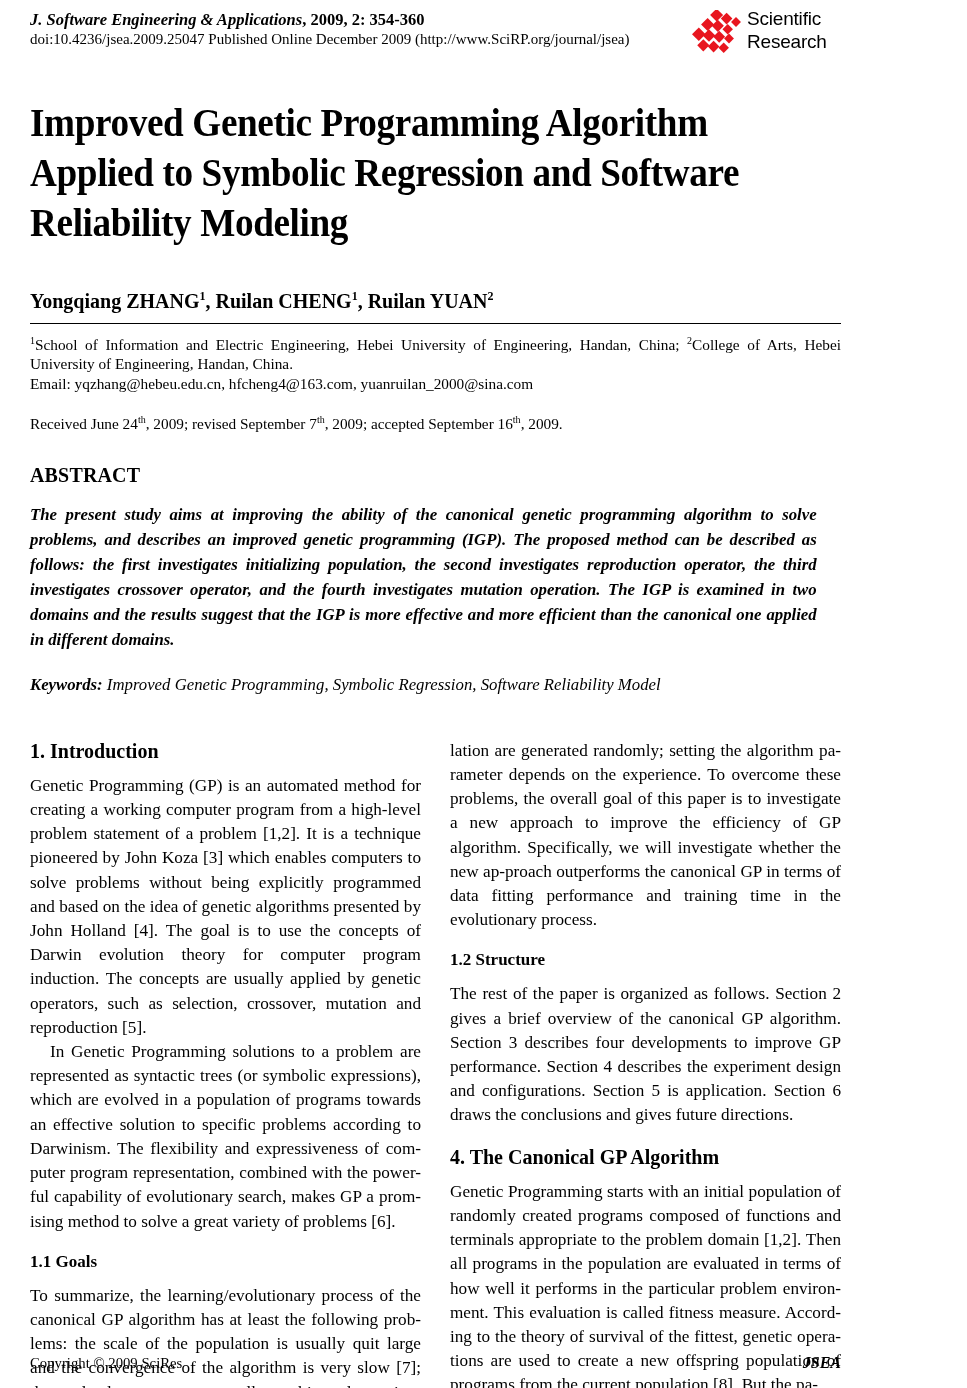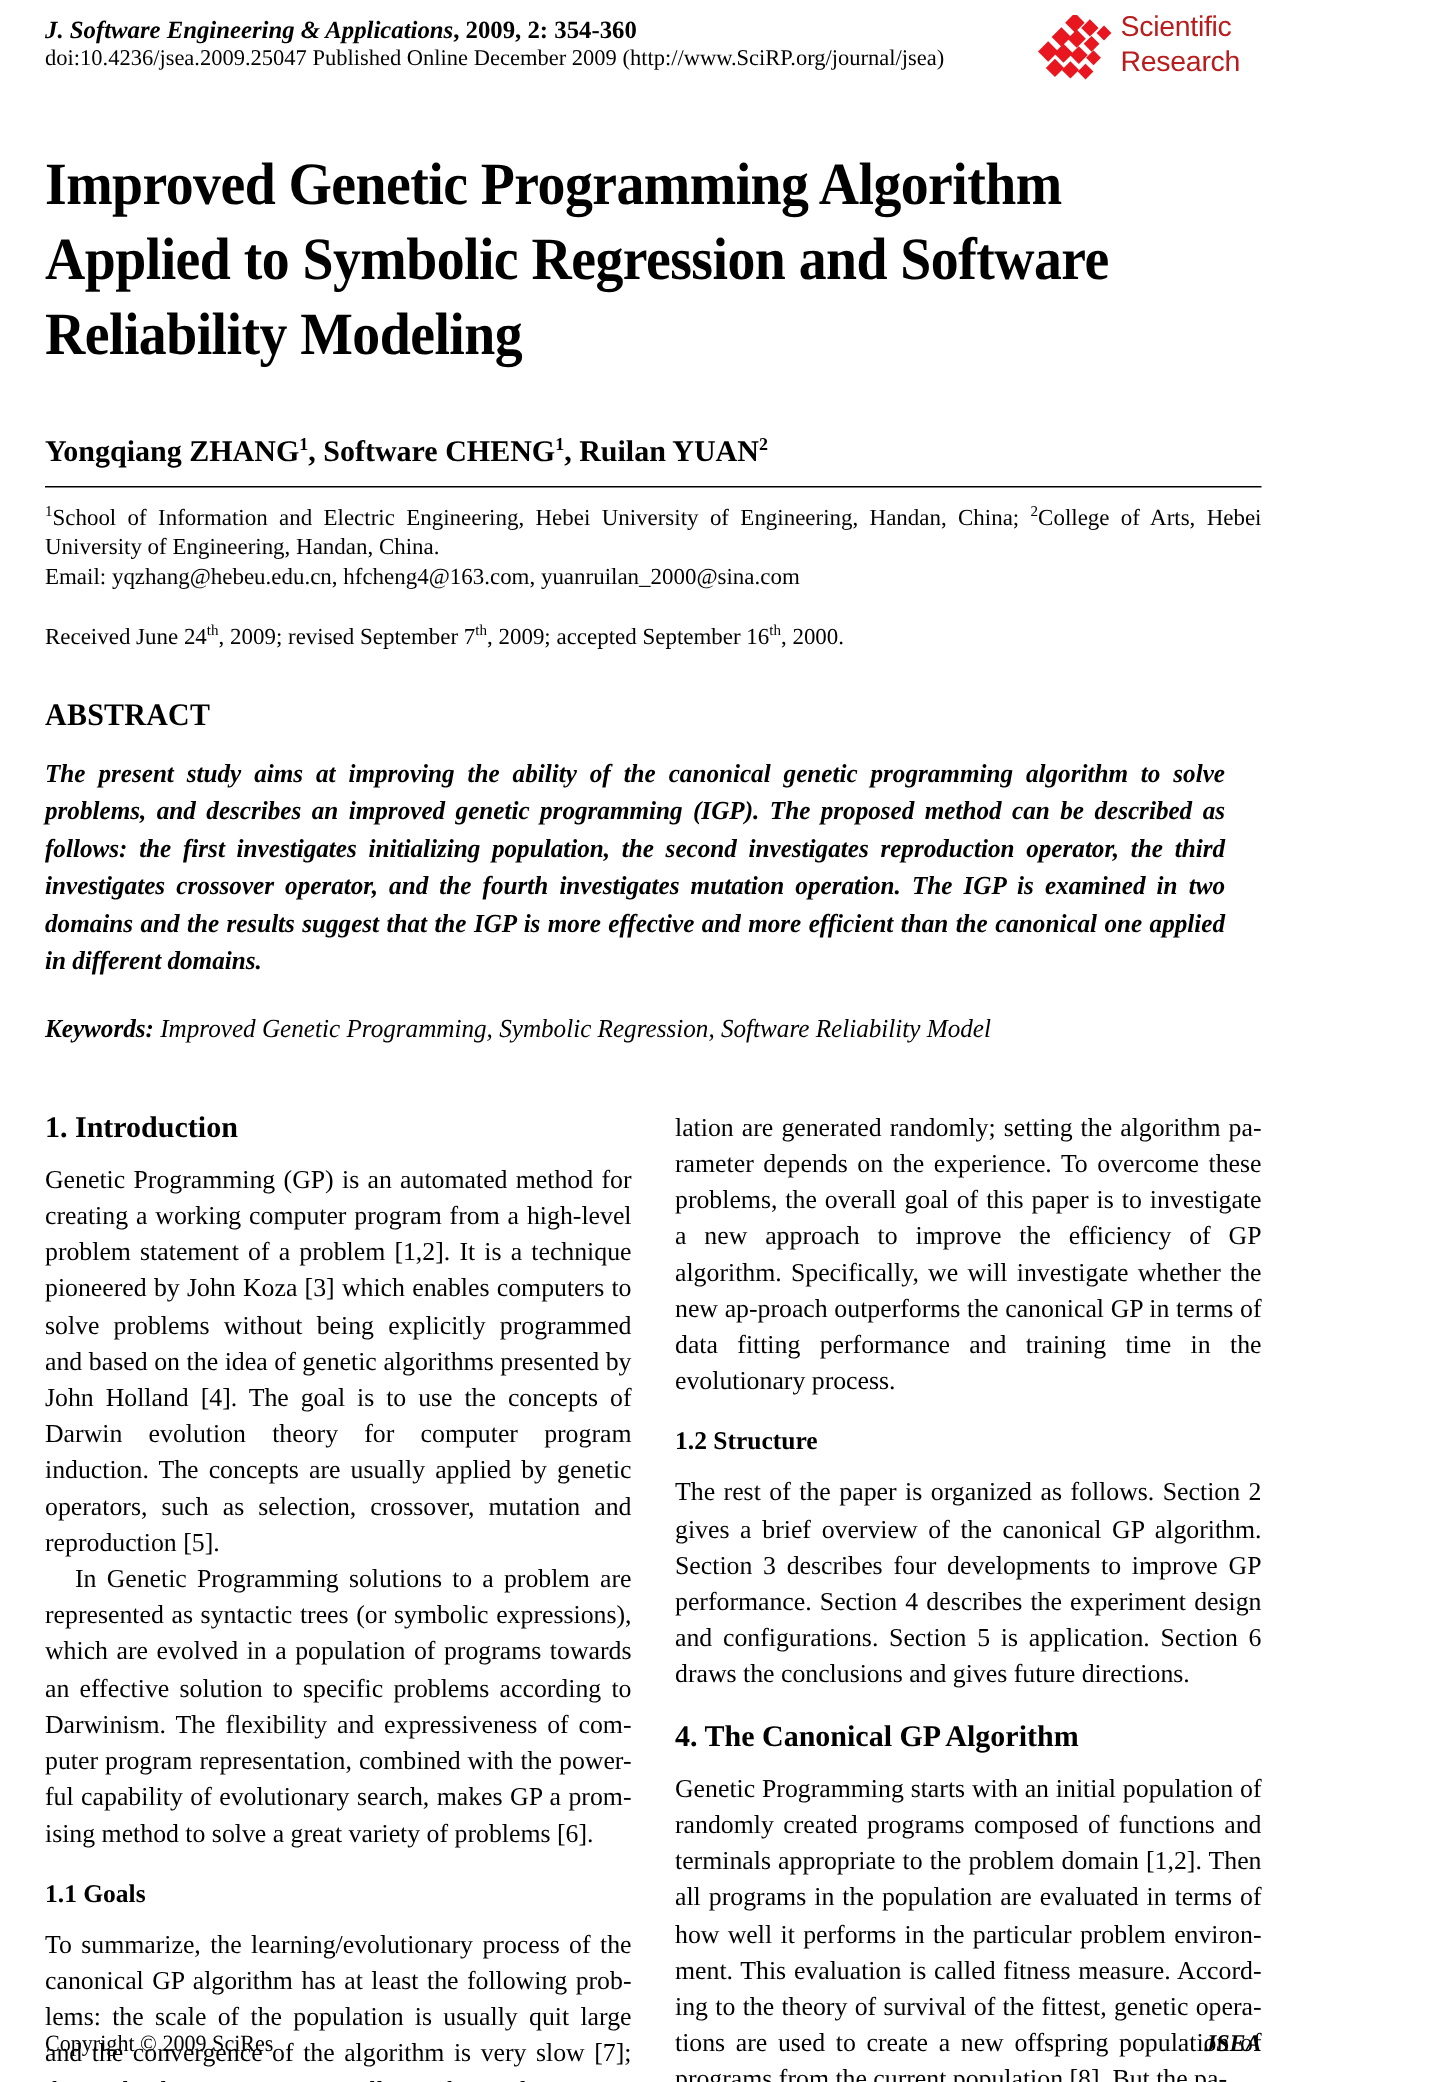--- a/index.html
+++ b/index.html
@@ -64,21 +64,21 @@
     width: 52px;
     height: 50px;
   }
   .logo-words {
     position: absolute;
     left: 56px;
     top: -1px;
     font-family: "Liberation Sans", "DejaVu Sans", sans-serif;
     font-size: 19px;
     line-height: 23px;
-    color: #b91c1c;
+    color: #000000;
     letter-spacing: -0.2px;
   }
 
   
   .title-block {
     margin-top: 34px;
   }
   .paper-title {
     font-family: "Liberation Serif", "DejaVu Serif", serif;
     font-weight: bold;
@@ -245,32 +245,32 @@
     </div>
   </div>
 
   <div class="title-block">
     <h1 class="paper-title">Improved Genetic Programming Algorithm
 Applied to Symbolic Regression and Software
 Reliability Modeling</h1>
   </div>
 
   <div class="authors">
-    <span>Yongqiang ZHANG</span><sup>1</sup><span>, </span><span>Software CHENG</span><sup>1</sup><span>, </span><span>Ruilan YUAN</span><sup>2</sup>
+    <span>Yongqiang ZHANG</span><sup>1</sup><span>, </span><span>Ruilan CHENG</span><sup>1</sup><span>, </span><span>Ruilan YUAN</span><sup>2</sup>
   </div>
 
   <hr class="rule">
 
   <div class="affil">
     <sup>1</sup><span>School of Information and Electric Engineering, Hebei University of Engineering, Handan, China; </span><sup>2</sup><span>College of Arts, Hebei University of Engineering, Handan, China.</span>
   </div>
   <div class="email-line">Email: yqzhang@hebeu.edu.cn, hfcheng4@163.com, yuanruilan_2000@sina.com</div>
 
   <div class="dates">
-    <span>Received June 24</span><sup>th</sup><span>, 2009; revised September 7</span><sup>th</sup><span>, 2009; accepted September 16</span><sup>th</sup><span>, 2000.</span>
+    <span>Received June 24</span><sup>th</sup><span>, 2009; revised September 7</span><sup>th</sup><span>, 2009; accepted September 16</span><sup>th</sup><span>, 2009.</span>
   </div>
 
   <div class="abstract-head">ABSTRACT</div>
   <div class="abstract-body">The present study aims at improving the ability of the canonical genetic programming algorithm to solve problems, and describes an improved genetic programming (IGP). The proposed method can be described as follows: the first investigates initializing population, the second investigates reproduction operator, the third investigates crossover operator, and the fourth investigates mutation operation. The IGP is examined in two domains and the results suggest that the IGP is more effective and more efficient than the canonical one applied in different domains.</div>
 
   <div class="keywords">
     <span class="kw-label">Keywords</span><span class="kw-label">: </span><span>Improved Genetic Programming, Symbolic Regression, Software Reliability Model</span>
   </div>
 
   <div class="columns">

